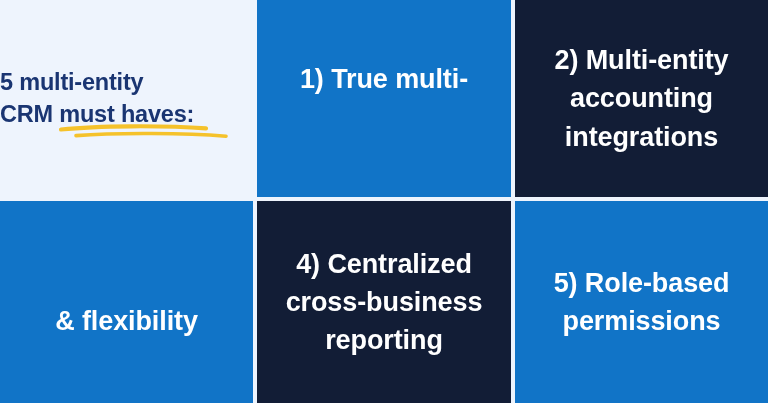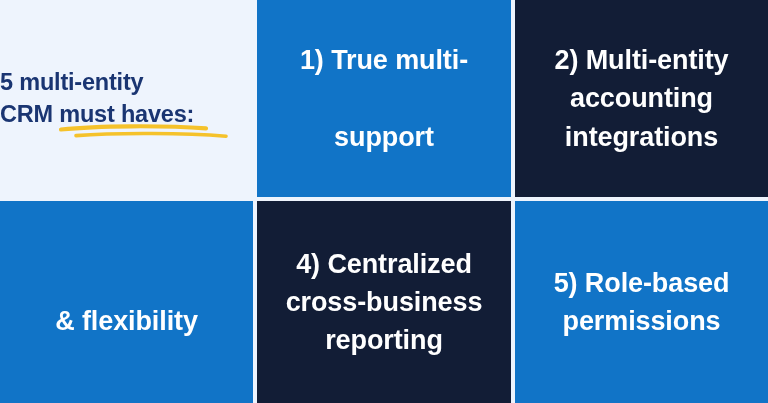--- a/index.html
+++ b/index.html
@@ -93,21 +93,20 @@
         <path d="M3,6.5 C40,2.6 105,2.2 148,5.4" fill="none" stroke="#f5c22b" stroke-width="4.2" stroke-linecap="round"></path>
         <path d="M18,12.6 C60,9.4 128,10.0 168,13.2" fill="none" stroke="#f5c22b" stroke-width="3.6" stroke-linecap="round"></path>
       </svg>
     </div>
   </div>
 
   <div class="cell cell-blue">
     <div class="card-text">
       <span>1) True multi-</span><br>
       <br>
-      <span>support</span>
     </div>
   </div>
 
   <div class="cell cell-navy">
     <div class="card-text">
       <span>2) Multi-entity</span><br>
       <span>accounting</span><br>
       <span>integrations</span>
     </div>
   </div>

